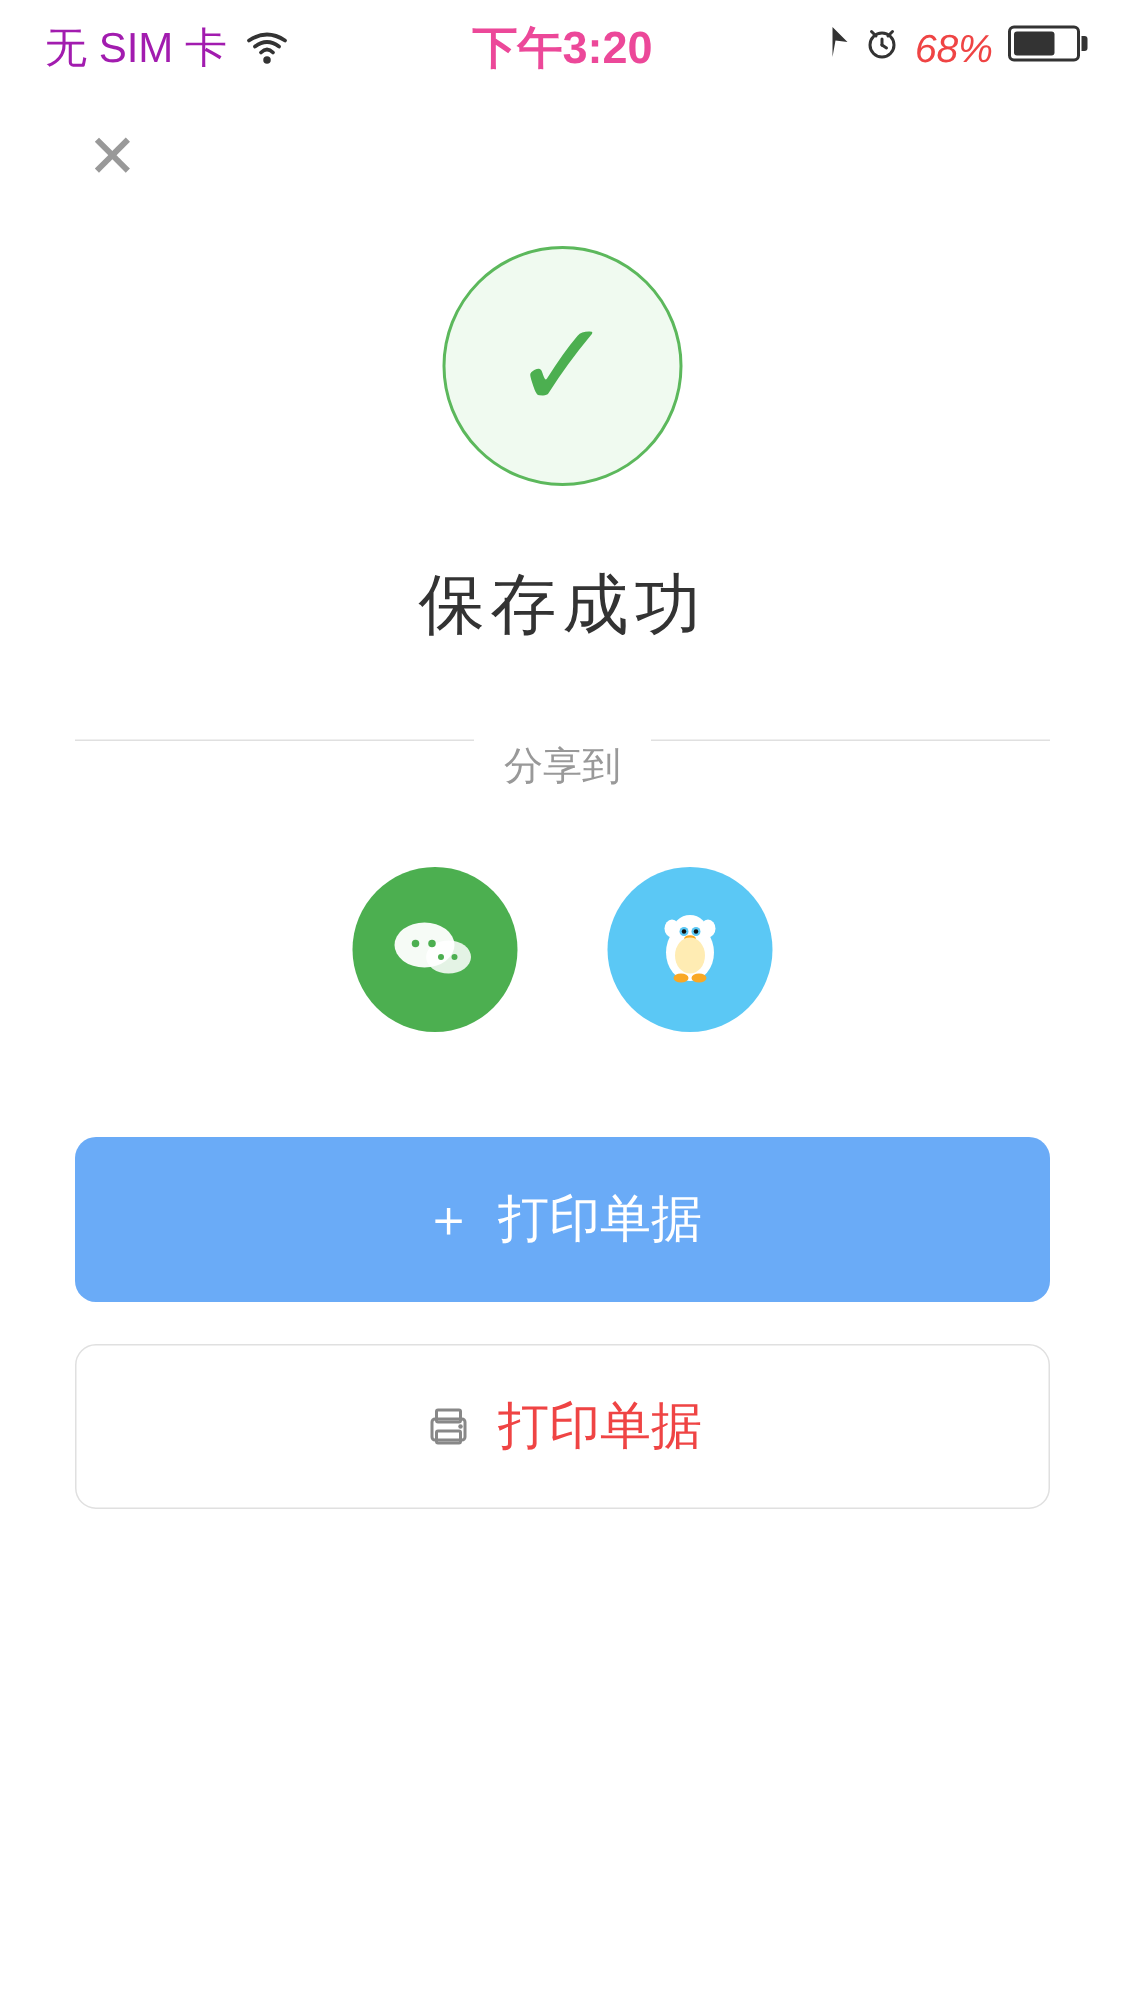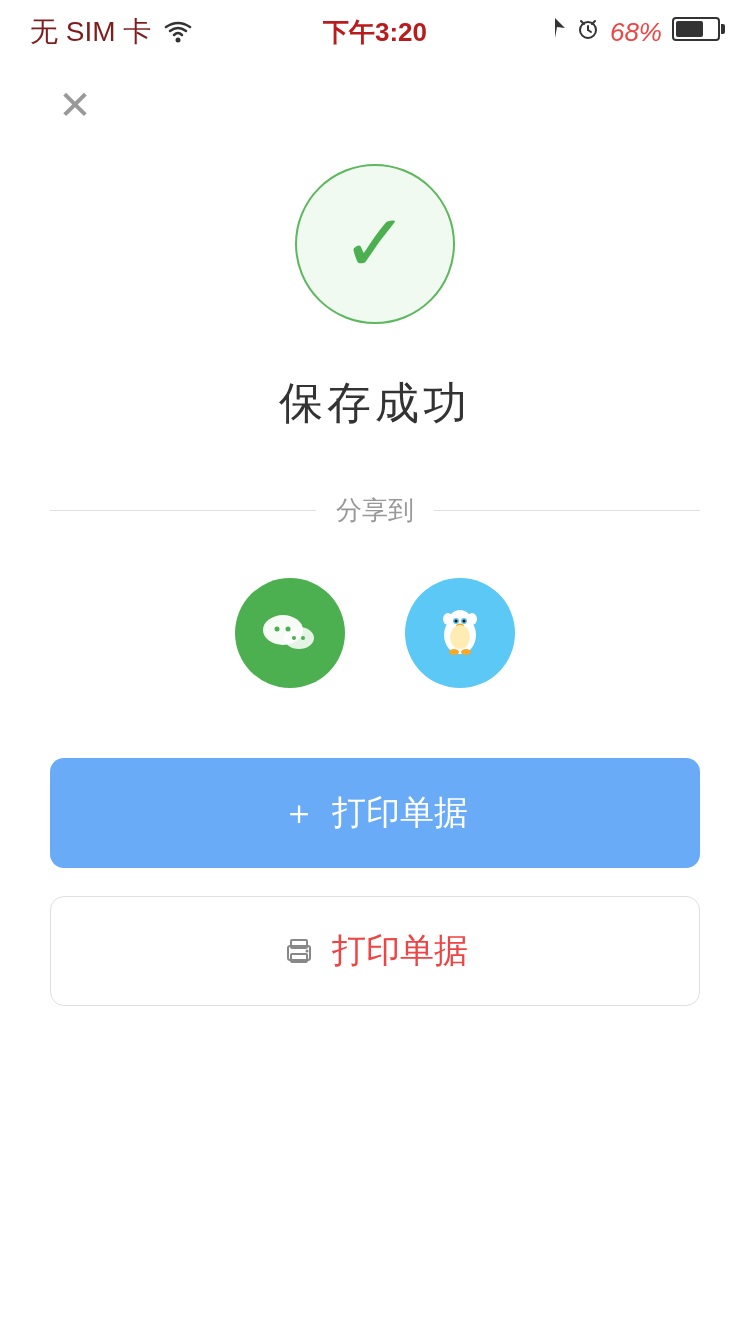--- a/index.html
+++ b/index.html
@@ -23,29 +23,29 @@
       align-items: center;
       justify-content: space-between;
       padding: 0 30px;
       position: relative;
     }
     .status-left {
       display: flex;
       align-items: center;
       gap: 12px;
       font-size: 28px;
-      color: #7f1d1d;
+      color: #a21caf;
     }
     .status-center {
       position: absolute;
       left: 50%;
       transform: translateX(-50%);
-      font-size: 26px;
+      font-size: 30px;
       font-weight: 600;
-      color: #b91c1c;
+      color: #ec4899;
     }
     .status-right {
       display: flex;
       gap: 10px;
       font-size: 26px;
       color: #ef4444;
       font-style: italic;
     }
     .battery-icon {
       width: 48px;
@@ -126,21 +126,20 @@
       color: #333;
       margin-top: 50px;
       font-weight: 400;
       letter-spacing: 4px;
     }
 
     
     .divider-row {
       width: 100%;
       display: flex;
-      align-items: center;
       margin-top: 60px;
       gap: 20px;
     }
     .divider-line {
       flex: 1;
       height: 1px;
       background: #e0e0e0;
     }
     .divider-label {
       font-size: 26px;

